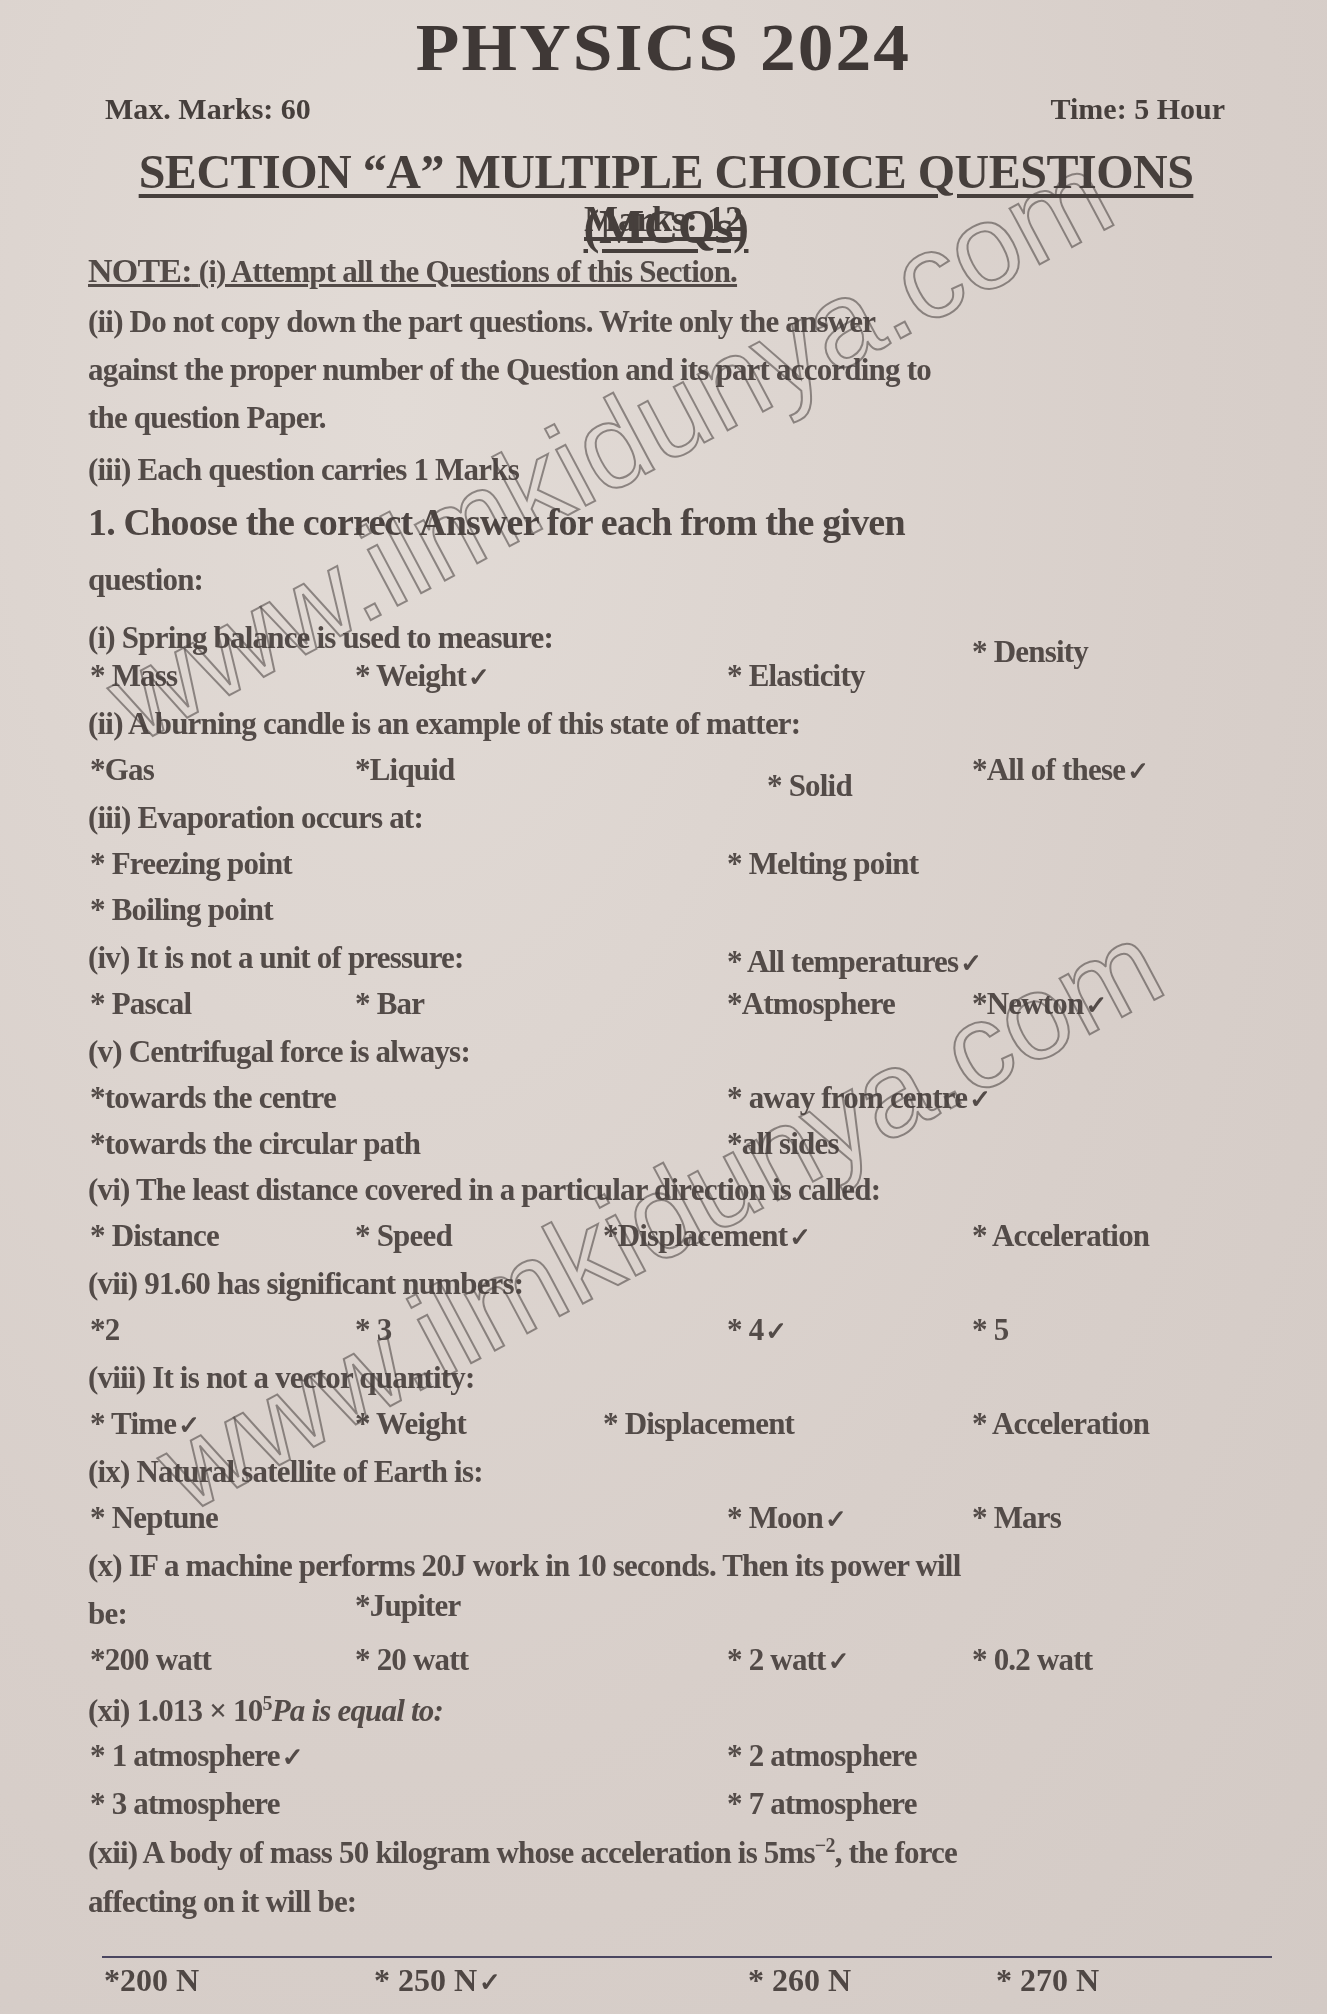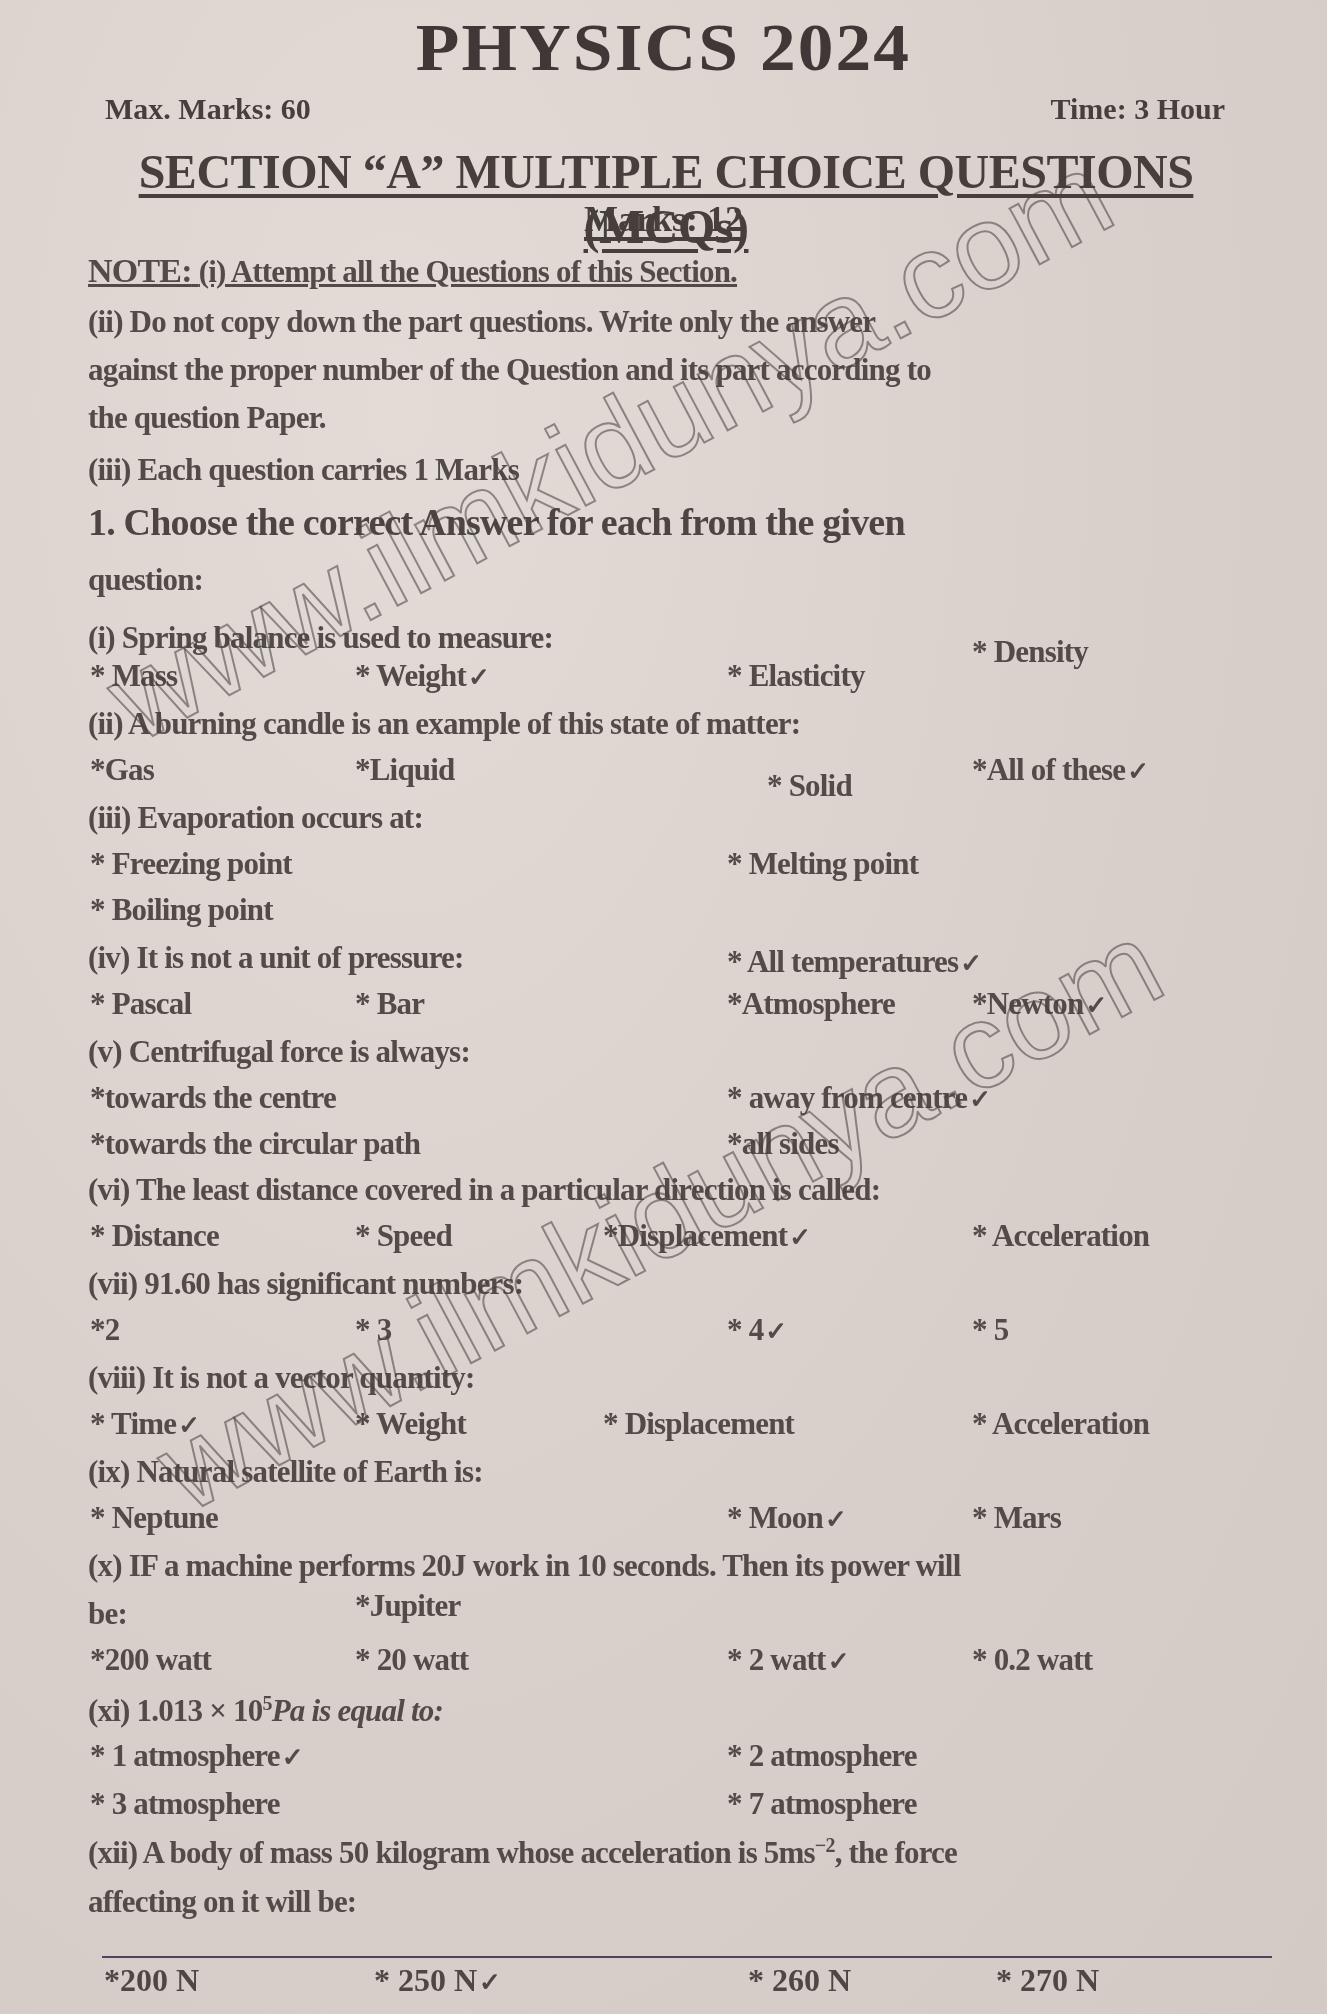--- a/index.html
+++ b/index.html
@@ -48,21 +48,21 @@
   .wm2 { left: 200px; top: 1400px; transform: rotate(-28deg); }
 </style>
 </head>
 <body>
 
 <div class="page">
 
   <div class="title">PHYSICS 2024</div>
   <div class="marks-row">
     <span class="left">Max. Marks: 60</span>
-    <span class="right">Time: 3 Hour</span>
+    <span class="right">Time: 5 Hour</span>
   </div>
   <div class="section-head">SECTION “A” MULTIPLE CHOICE QUESTIONS (MCQs)</div>
   <div class="section-marks">Marks: 12</div>
 
   <div class="line" style="top:252px;text-decoration:underline;">
     <span class="note-label">NOTE:</span>
     <span>(i) Attempt all the Questions of this Section.</span>
   </div>
   <div class="line" style="top:352px;">against the proper number of the Question and its part according to</div>
   <div class="line" style="top:304px;">(ii) Do not copy down the part questions. Write only the answer</div>

